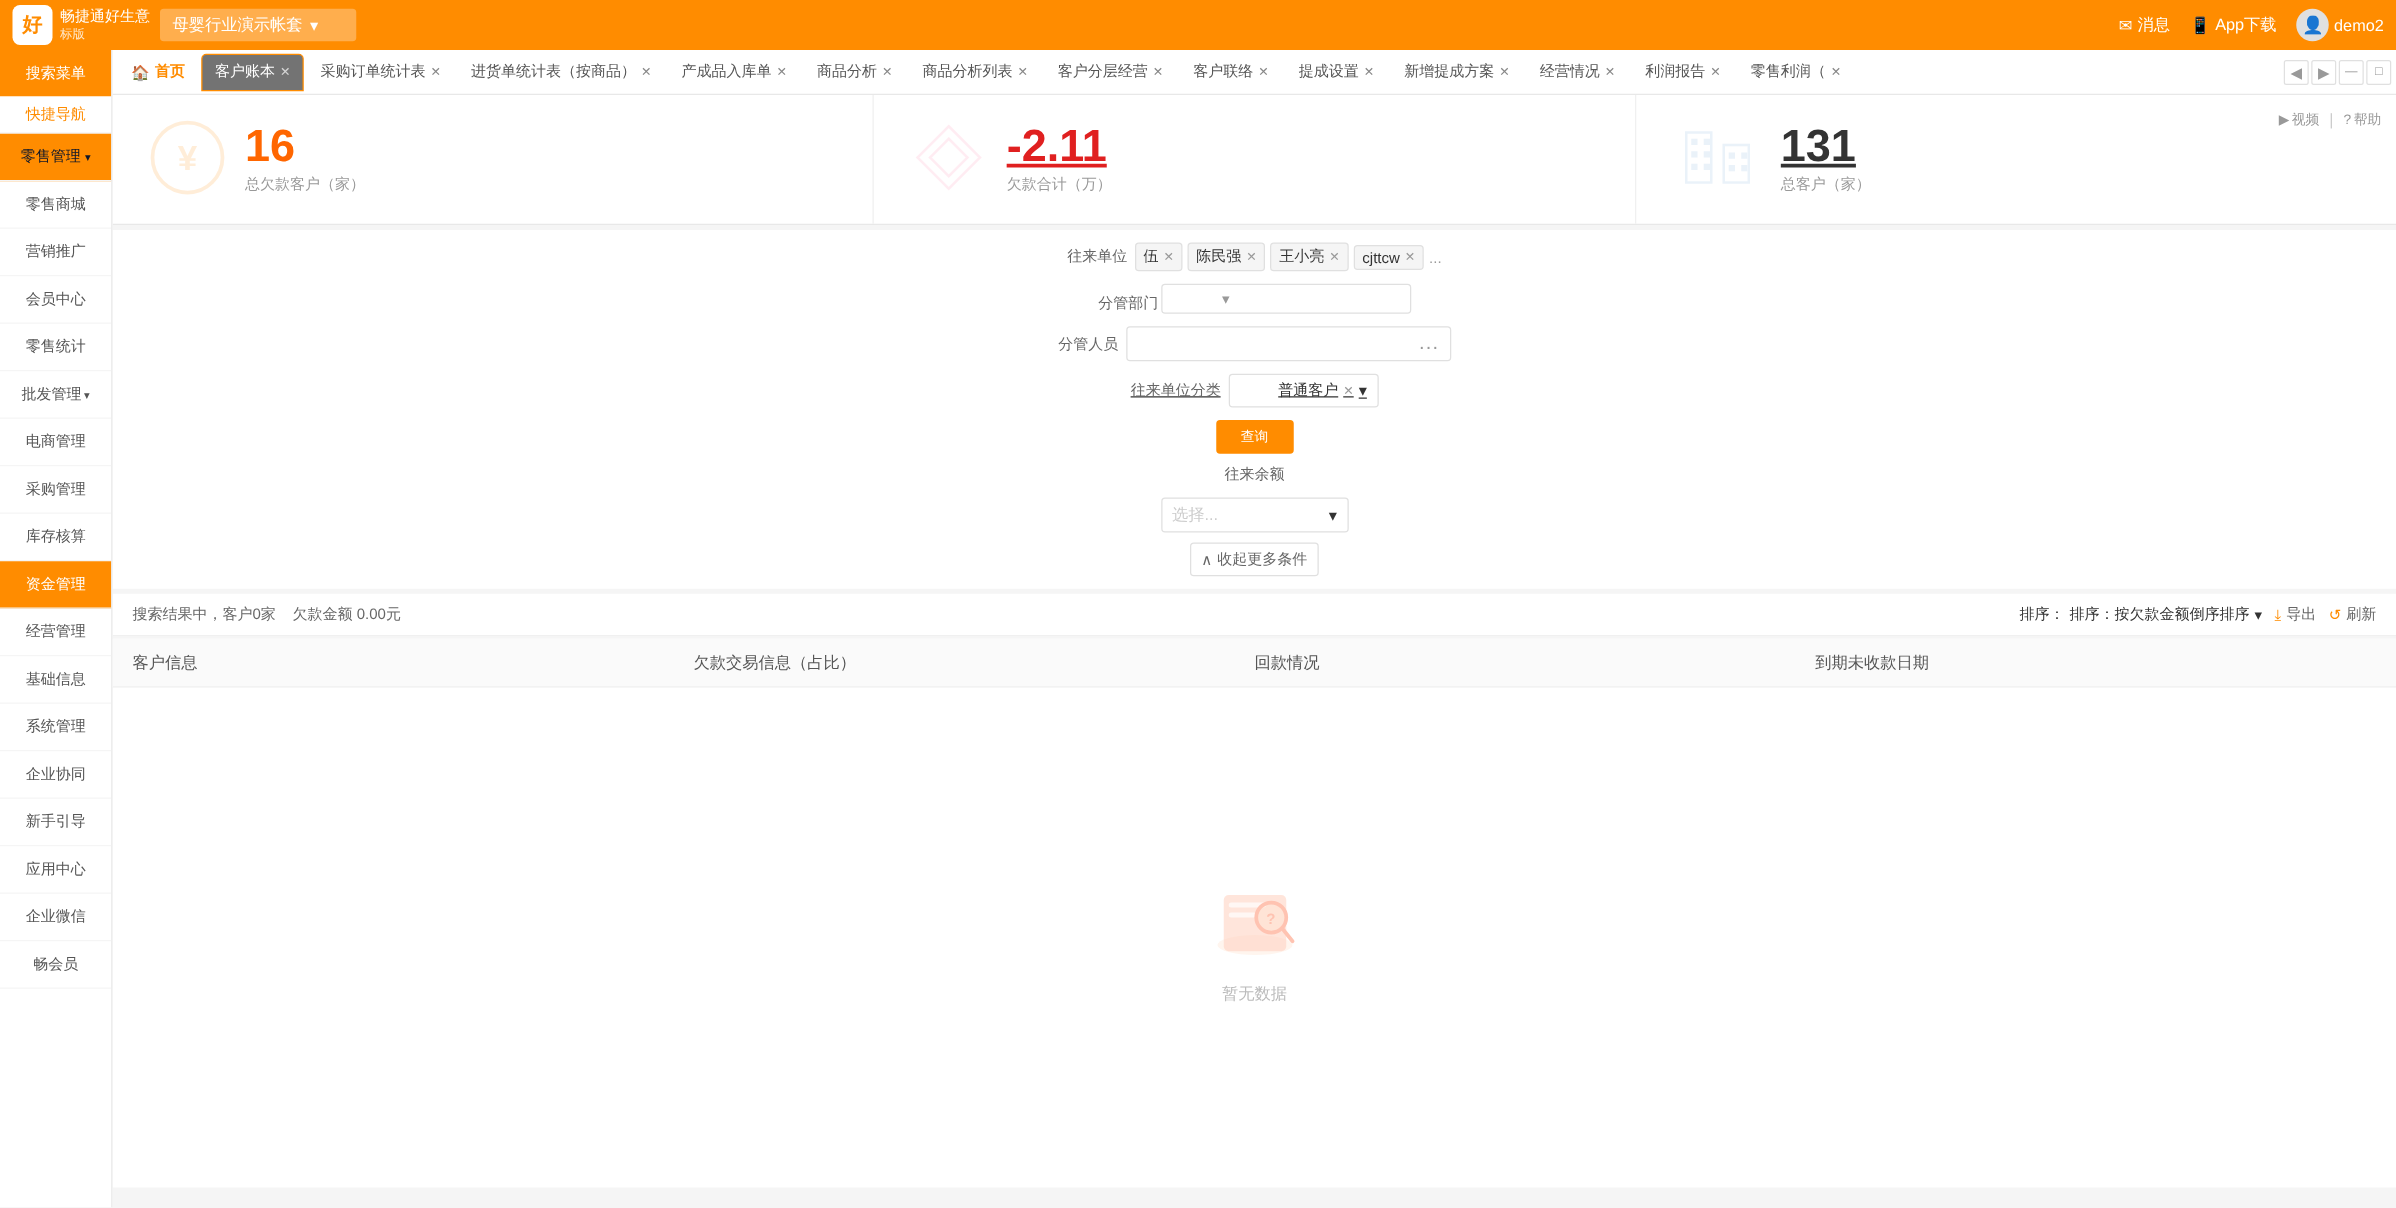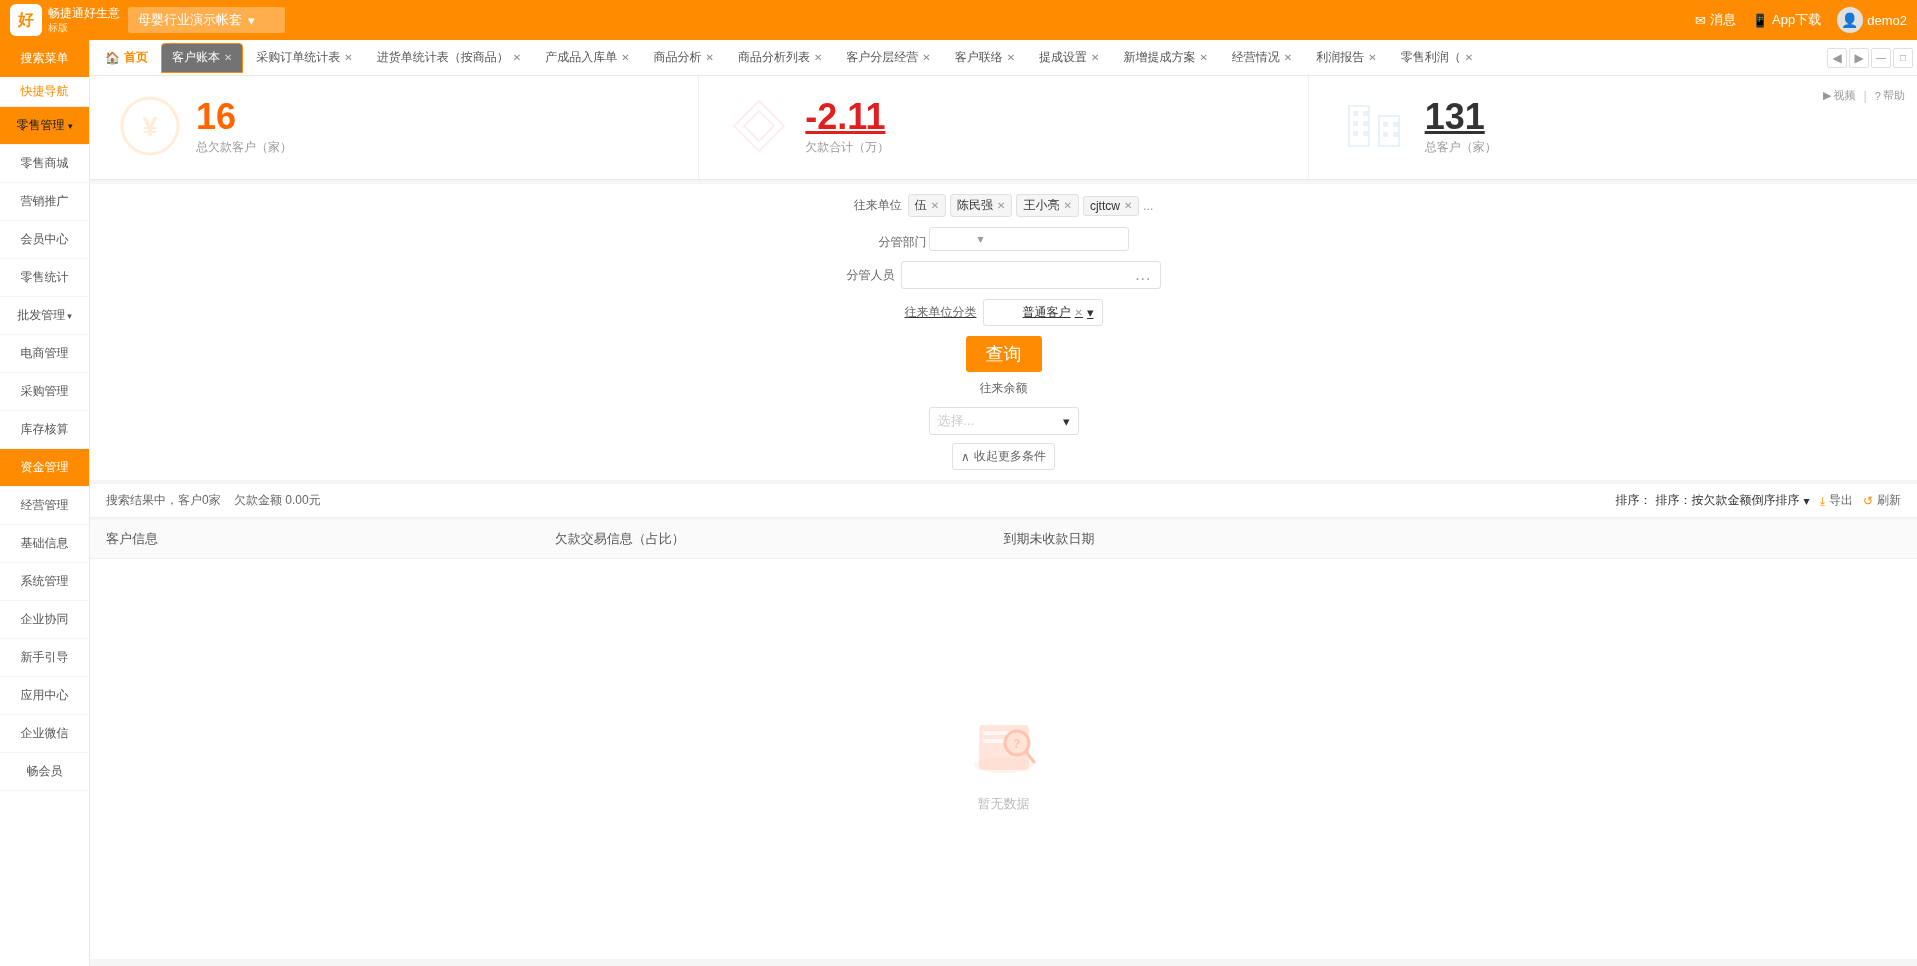--- a/index.html
+++ b/index.html
@@ -57,21 +57,21 @@
     
     .filter-bar { background: #fff; padding: 10px 16px; margin-bottom: 4px; }
     .filter-row { display: flex; align-items: center; gap: 10px; margin-bottom: 8px; flex-wrap: wrap; flex-direction: column; }
     .filter-label { font-size: 12px; color: #666; white-space: nowrap; }
     .filter-tags { display: flex; flex-wrap: wrap; gap: 4px; align-items: center; flex: 1; }
     .filter-tag { display: flex; align-items: center; gap: 4px; padding: 2px 6px; background: #f5f5f5; border: 1px solid #e0e0e0; border-radius: 3px; font-size: 12px; color: #333; }
     .filter-tag .tag-close { cursor: pointer; color: #999; font-size: 10px; }
     .filter-more { font-size: 12px; color: #999; cursor: pointer; }
     .filter-select { border: 1px solid #e0e0e0; border-radius: 3px; padding: 4px 8px; font-size: 12px; display: flex; align-items: center; gap: 40px; cursor: pointer; min-width: 180px; color: #999; }
     .filter-dots { color: #999; cursor: pointer; font-size: 16px; letter-spacing: 1px; }
-    .btn-query { background: #ff8c00; color: #fff; border: none; padding: 6px 20px; border-radius: 3px; cursor: pointer; font-size: 18px; }
+    .btn-query { background: #ff8c00; color: #fff; border: none; padding: 6px 20px; border-radius: 3px; cursor: pointer; font-size: 11px; }
     .collapse-btn { display: flex; align-items: center; gap: 4px; font-size: 12px; color: #666; cursor: pointer; padding: 4px 8px; border: 1px solid #e0e0e0; border-radius: 3px; background: #fff; }
     .tag-selected { background: #fff3e0; border-color: #ffcc80; }
 
     
     .results-bar { background: #fff; padding: 8px 16px; display: flex; align-items: center; justify-content: space-between; border-bottom: 1px solid #f0f0f0; margin-bottom: 2px; }
     .results-info { font-size: 12px; color: #666; }
     .results-actions { display: flex; align-items: center; gap: 10px; font-size: 12px; color: #666; }
     .results-action { display: flex; align-items: center; gap: 4px; cursor: pointer; }
     .results-action .icon { color: #ff8c00; }
     .sort-select { font-size: 12px; color: #333; display: flex; align-items: center; gap: 4px; cursor: pointer; }
@@ -373,20 +373,21 @@
             <span class="icon">↺</span>
             <span>刷新</span>
           </div>
         </div>
       </div>
 
       <div class="table-container">
         <div class="table-header">
           <div class="table-header-cell">客户信息</div>
           <div class="table-header-cell">欠款交易信息（占比）</div>
+          <div class="table-header-cell">回款情况</div>
           <div class="table-header-cell">到期未收款日期</div>
         </div>
         <div class="table-body">
 
           <div style="width:90px;height:80px;position:relative;opacity:0.5;">
             <svg viewBox="0 0 90 80" width="90" height="80">
 
               <ellipse cx="45" cy="60" rx="30" ry="8" fill="#ffccaa" opacity="0.4"></ellipse>
               <rect x="20" y="20" width="50" height="45" rx="4" fill="#ffaa88" opacity="0.6"></rect>
               <rect x="24" y="26" width="30" height="4" rx="2" fill="#fff" opacity="0.7"></rect>

